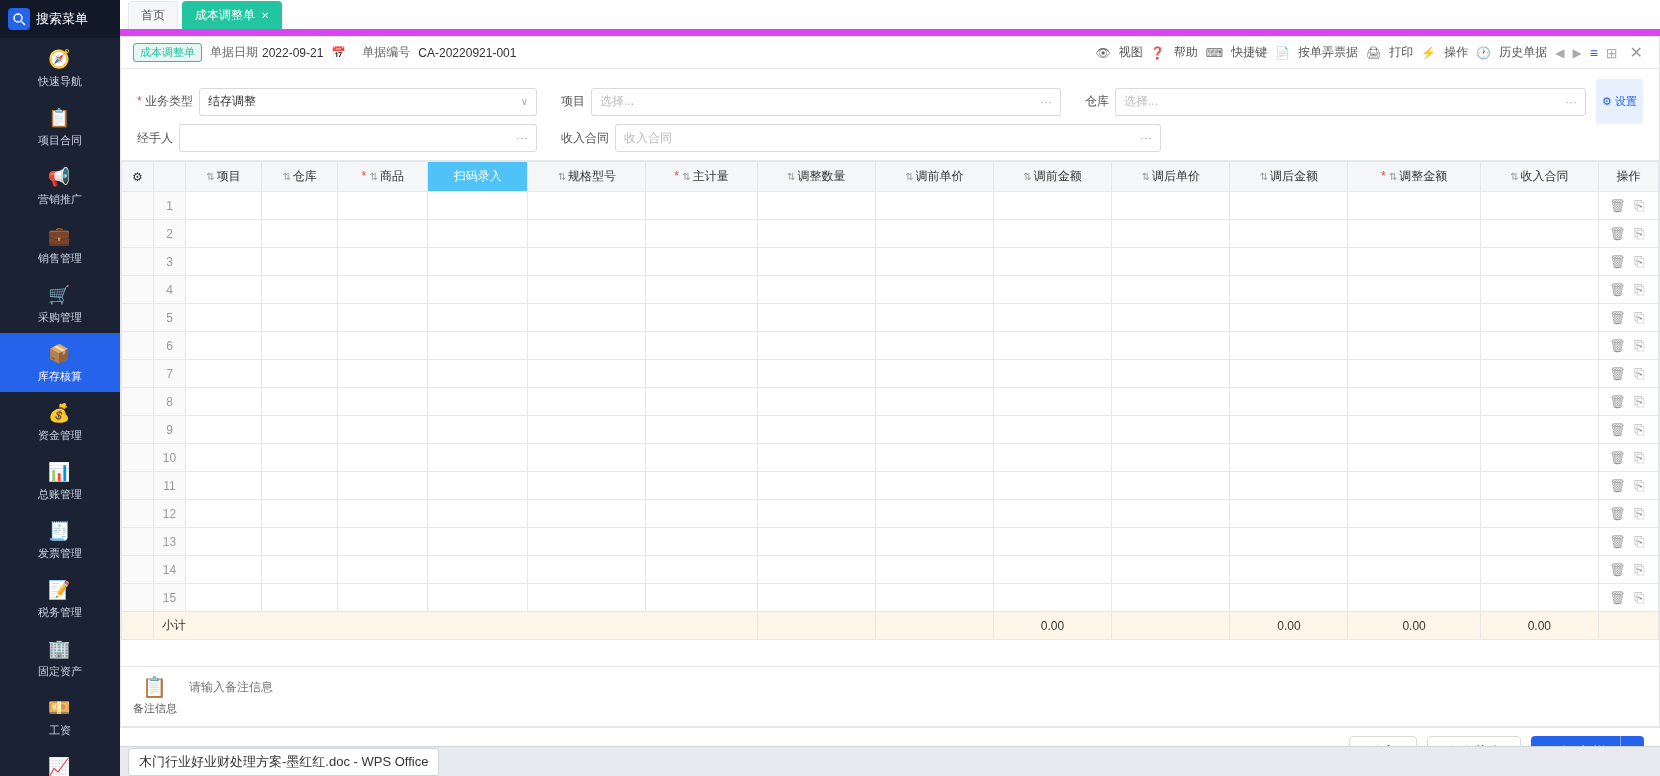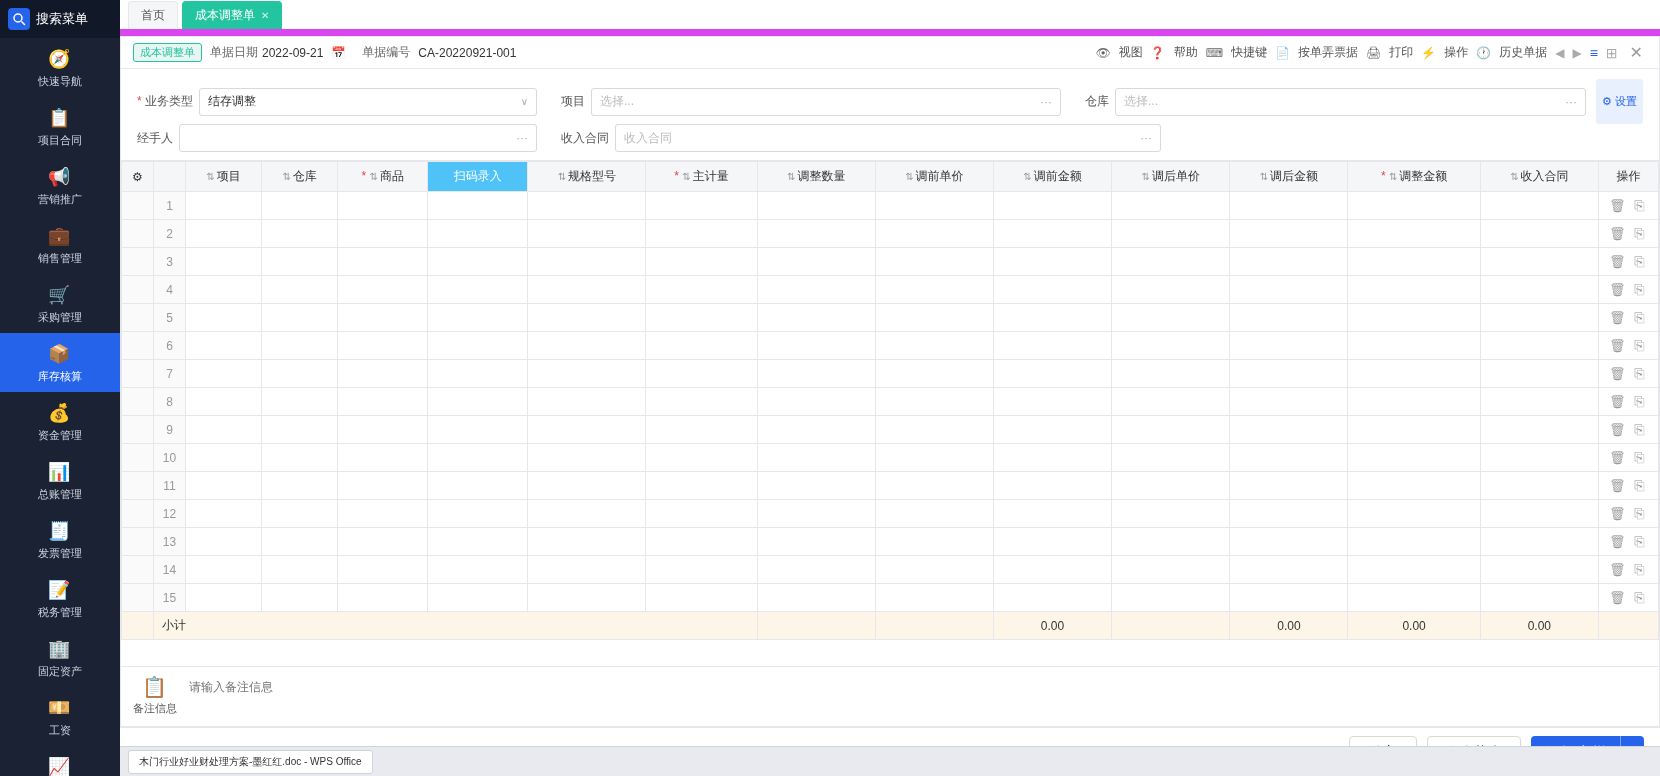--- a/index.html
+++ b/index.html
@@ -378,21 +378,21 @@
       display: flex;
       align-items: center;
       padding: 0 8px;
       gap: 4px;
     }
     .taskbar-item {
       background: #fff;
       border: 1px solid #d0d3da;
       border-radius: 3px;
       padding: 4px 10px;
-      font-size: 10px;
+      font-size: 13px;
       color: #333;
       cursor: pointer;
       white-space: nowrap;
     }
   </style>
 </head>
 <body>
 
 <div class="sidebar">
   <div class="sidebar-search">

